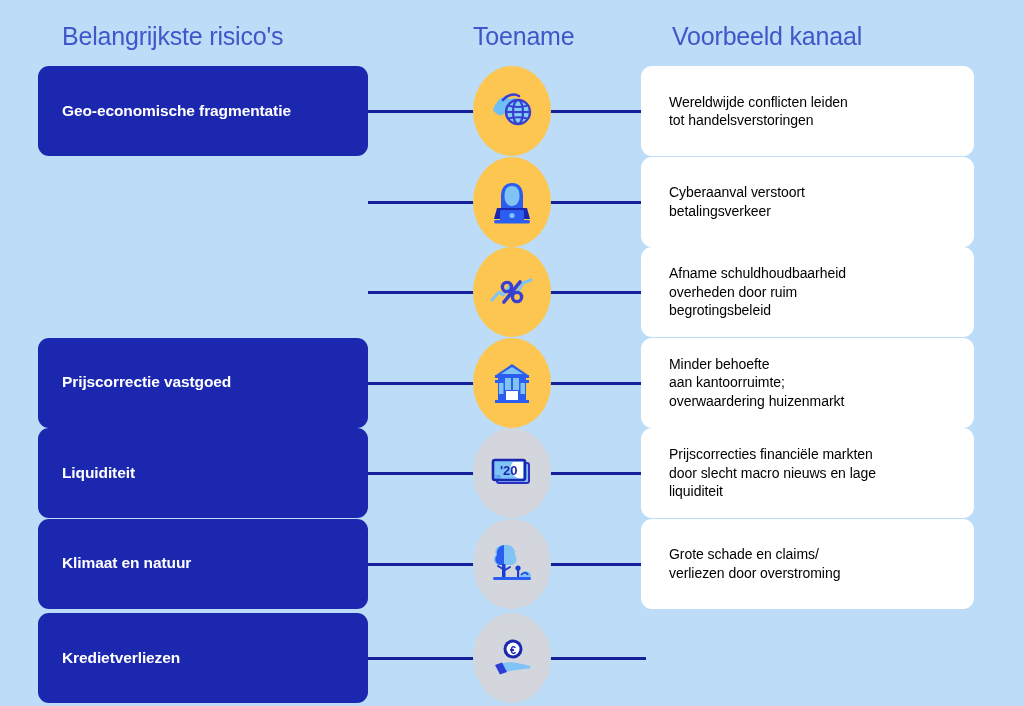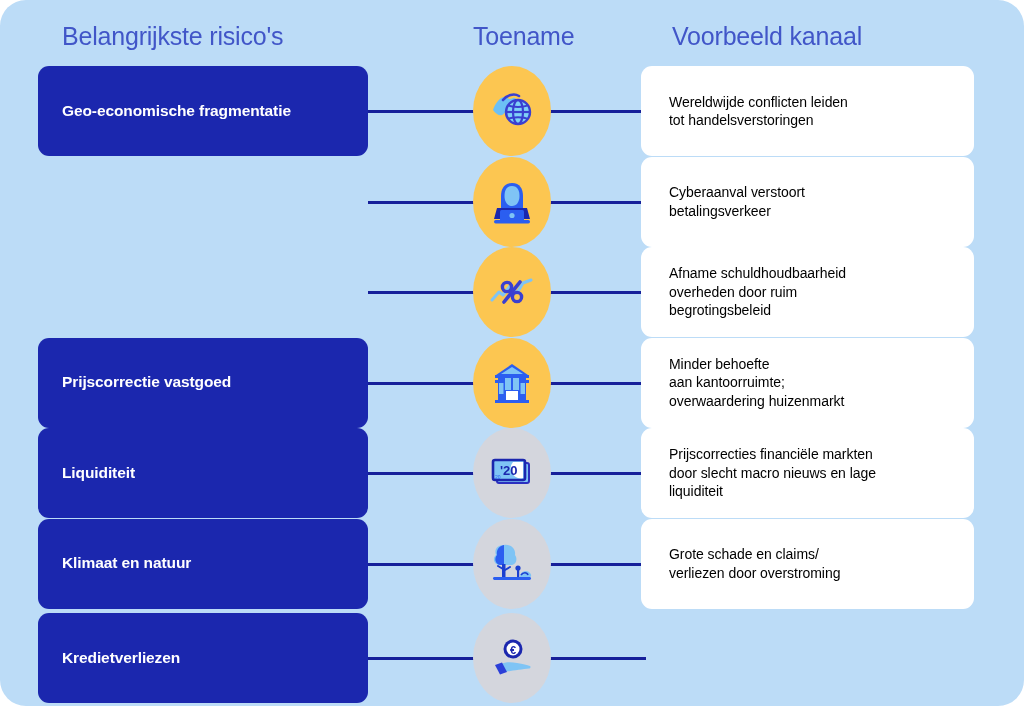--- a/index.html
+++ b/index.html
@@ -14,21 +14,20 @@
     font-family: "Liberation Sans", sans-serif;
     background: #ffffff;
   }
 
   #infographic {
     position: relative;
     width: 1024px;
     height: 706px;
     background: #bcdcf7;
     overflow: hidden;
-    border-radius: 26px;
   }
 
   
   .header-row {
     position: absolute;
     top: 0;
     left: 0;
     width: 1024px;
     height: 62px;
   }

